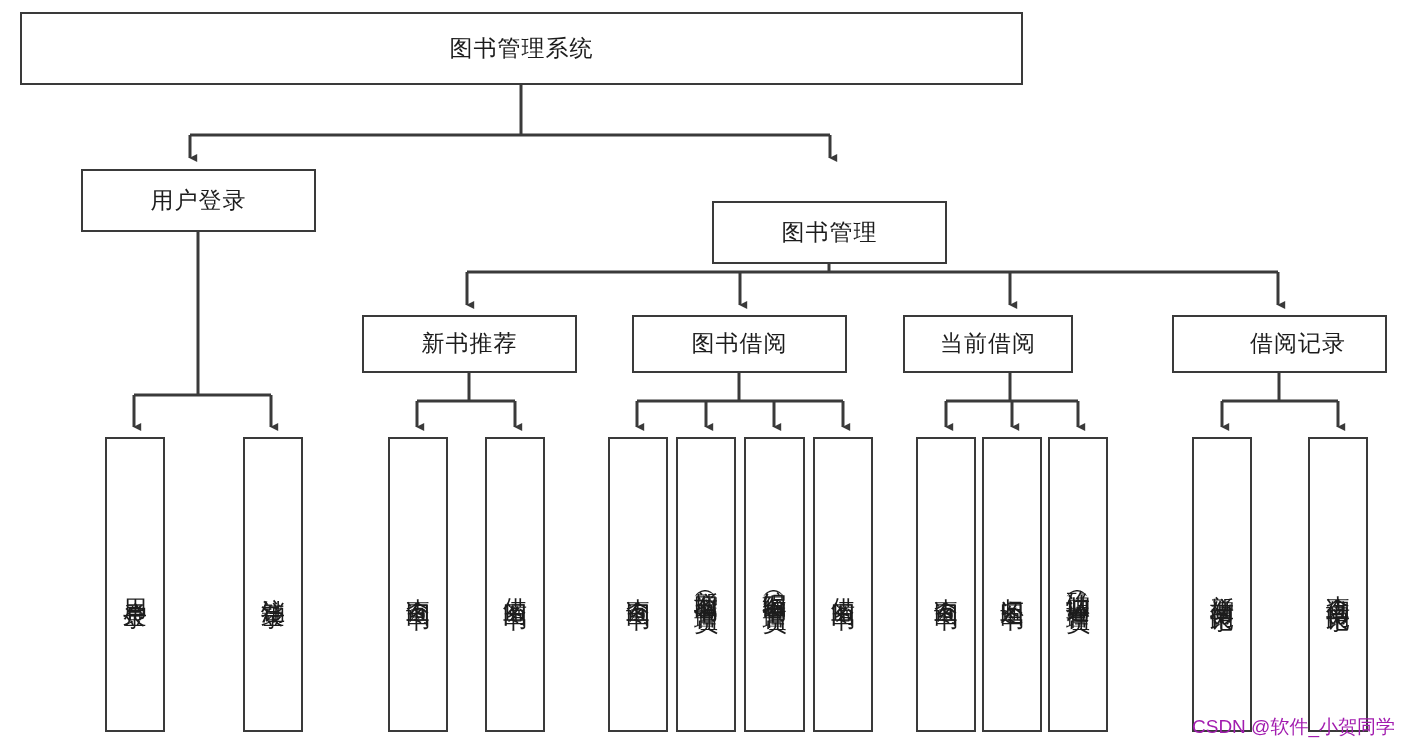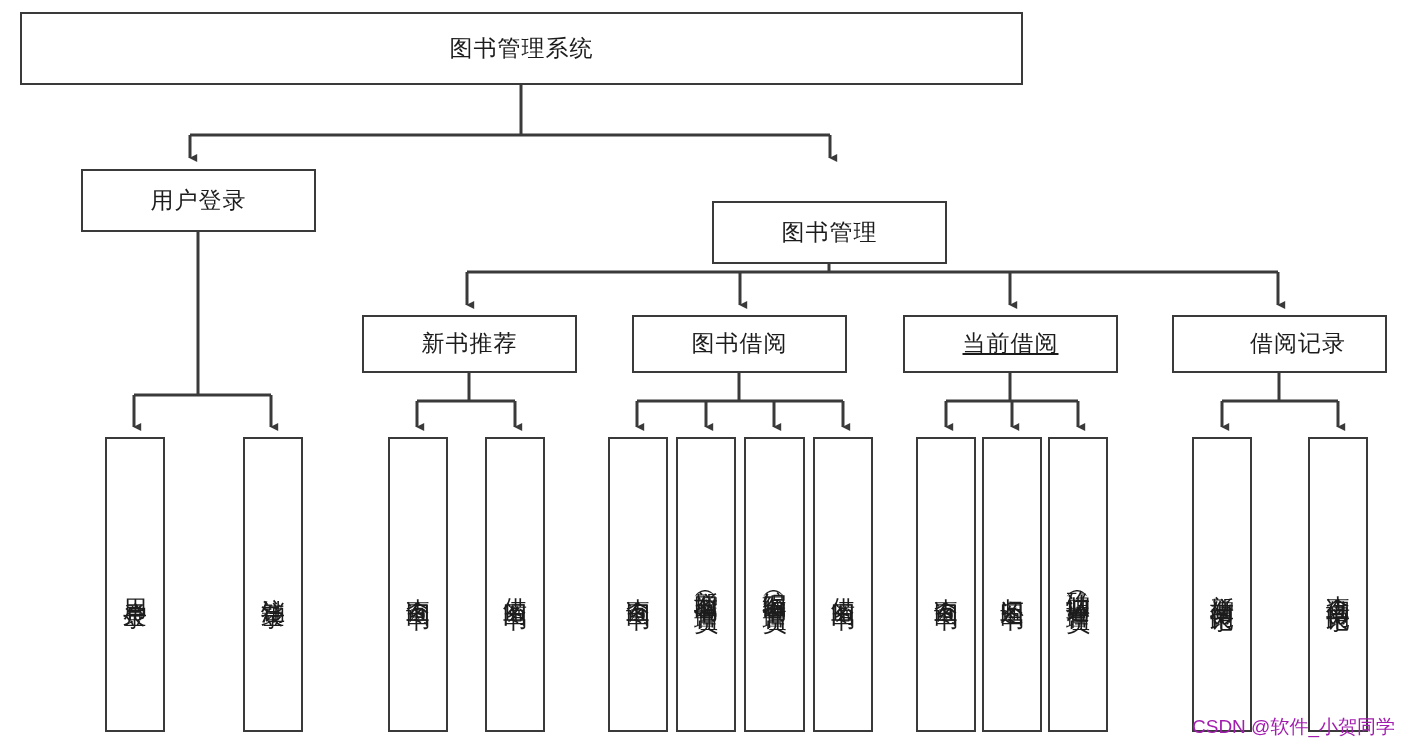--- a/index.html
+++ b/index.html
@@ -130,21 +130,21 @@
   <div class="node" style="left:712px;top:169px;width:235px;height:63px;margin-top:32px;">
     <span class="label">图书管理</span>
   </div>
 
   <div class="node" style="left:632px;top:315px;width:215px;height:58px;">
     <span class="label">图书借阅</span>
   </div>
   <div class="node" style="left:362px;top:315px;width:215px;height:58px;">
     <span class="label">新书推荐</span>
   </div>
-  <div class="node" style="left:903px;top:315px;width:215px;height:58px;text-decoration:underline;">
+  <div class="node" style="left:903px;top:315px;width:170px;height:58px;">
     <span class="label">当前借阅</span>
   </div>
   <div class="node" style="left:1172px;top:315px;width:215px;height:58px;padding-left:37px;">
     <span class="label">借阅记录</span>
   </div>
 
   <div class="node vertical" style="left:105px;top:437px;width:60px;height:295px;">
     <span class="label">用户登录</span>
   </div>
   <div class="node vertical" style="left:243px;top:437px;width:60px;height:295px;">

